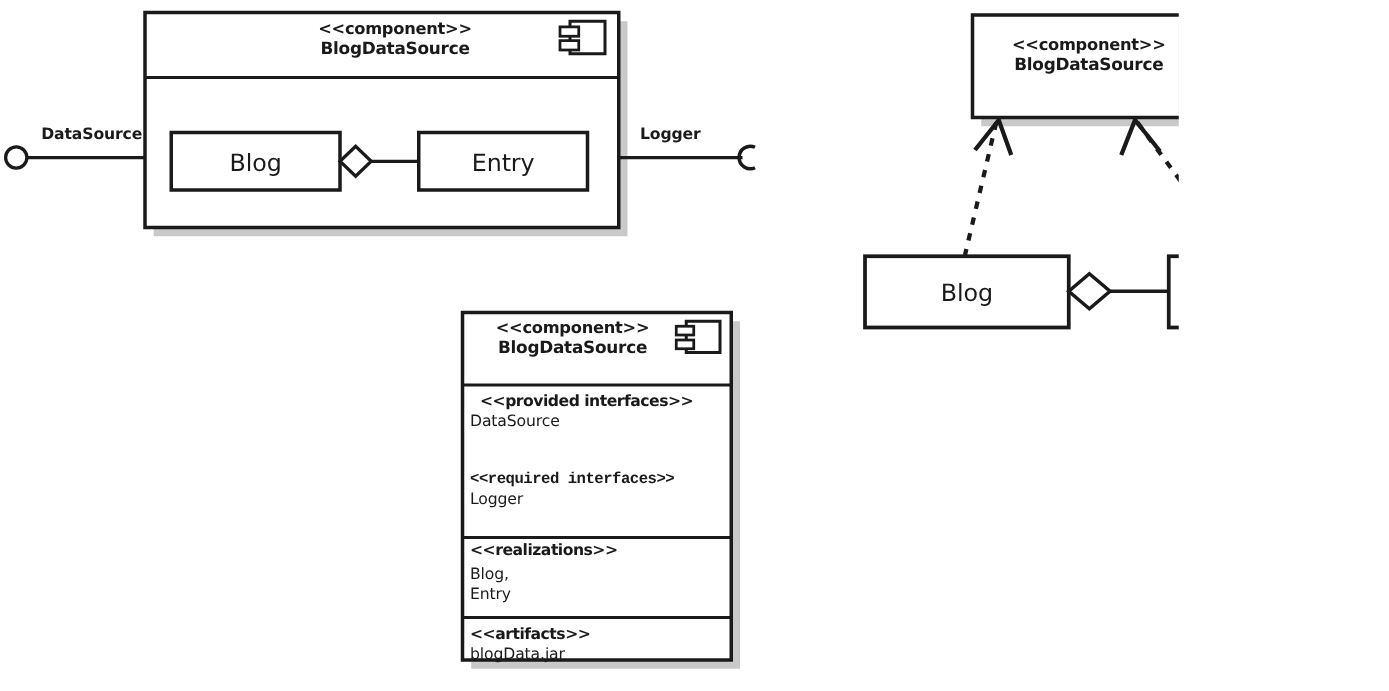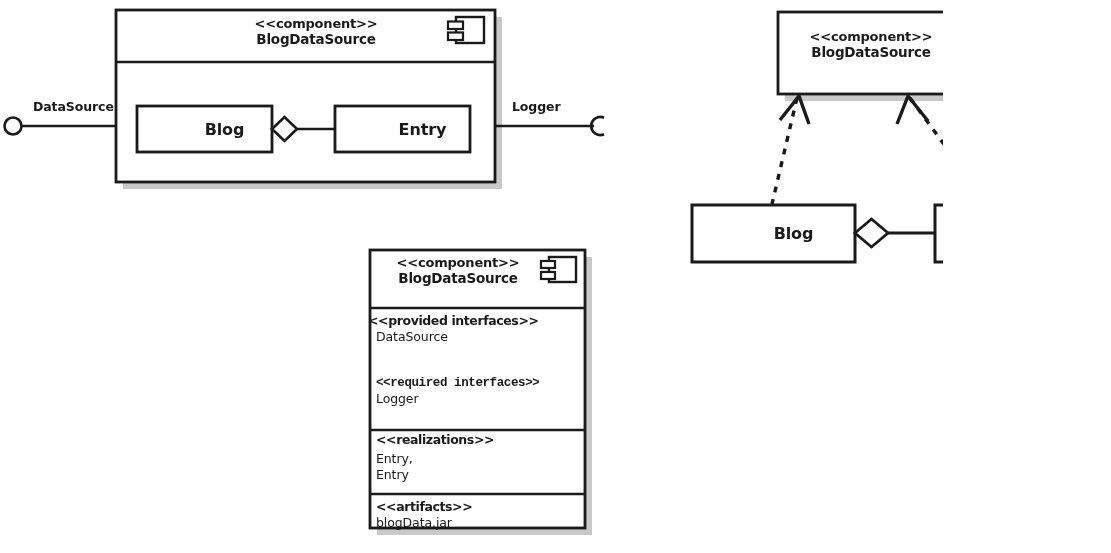--- a/index.html
+++ b/index.html
@@ -36,24 +36,23 @@
     font-size: 13px;
     font-weight: bold;
     letter-spacing: -0.2px;
   }
   .lbl-name {
     font-size: 13.5px;
     font-weight: bold;
     letter-spacing: -0.2px;
   }
   .lbl-class {
-    font-size: 16px;
-    font-weight: bold;
+    font-size: 19px;
+    font-weight: normal;
     letter-spacing: -0.1px;
-    padding-left: 20px;
   }
   .lbl-iface {
     font-size: 12.5px;
     font-weight: bold;
     letter-spacing: -0.1px;
   }
   .lbl-comp-stereo {
     font-size: 12.5px;
     font-weight: bold;
     letter-spacing: -0.4px;
@@ -157,28 +156,28 @@
 
   <div class="txt lbl-iface" style="left:33px; top:100px;">DataSource</div>
   <div class="txt lbl-iface" style="left:512px; top:100px;">Logger</div>
 
   <div class="txt lbl-class center" style="left:137px; top:121px; width:135px;">Blog</div>
   <div class="txt lbl-class center" style="left:335px; top:121px; width:135px;">Entry</div>
 
   <div class="txt lbl-stereo center" style="left:378px; top:256px; width:160px;">&lt;&lt;component&gt;&gt;</div>
   <div class="txt lbl-name center" style="left:378px; top:271px; width:160px;">BlogDataSource</div>
 
-  <div class="txt lbl-comp-stereo" style="left:368px; top:314px;text-align:right;">&lt;&lt;provided interfaces&gt;&gt;</div>
+  <div class="txt lbl-comp-stereo" style="left:384px; top:314px;text-align:right;">&lt;&lt;provided interfaces&gt;&gt;</div>
   <div class="txt lbl-comp-val" style="left:376px; top:330px;">DataSource</div>
 
   <div class="txt lbl-comp-stereo" style="left:376px; top:376px;font-family:Liberation Mono, monospace;">&lt;&lt;required interfaces&gt;&gt;</div>
   <div class="txt lbl-comp-val" style="left:376px; top:392px;">Logger</div>
 
   <div class="txt lbl-comp-stereo" style="left:376px; top:433px;">&lt;&lt;realizations&gt;&gt;</div>
-  <div class="txt lbl-comp-val" style="left:376px; top:452px;">Entry,</div>
+  <div class="txt lbl-comp-val" style="left:376px; top:452px;">Blog,</div>
   <div class="txt lbl-comp-val" style="left:376px; top:468px;">Entry</div>
 
   <div class="txt lbl-comp-stereo" style="left:376px; top:500px;text-align:right;">&lt;&lt;artifacts&gt;&gt;</div>
   <div class="txt lbl-comp-val" style="left:376px; top:516px;text-align:center;">blogData.jar</div>
 
   <div class="txt lbl-stereo center" style="left:786px; top:30px; width:170px;">&lt;&lt;component&gt;&gt;</div>
   <div class="txt lbl-name center" style="left:786px; top:45px; width:170px;">BlogDataSource</div>
 
   <div class="txt lbl-class center" style="left:692px; top:225px; width:163px;">Blog</div>
   <div class="txt lbl-class center" style="left:935px; top:225px; width:155px;">Entry</div>

